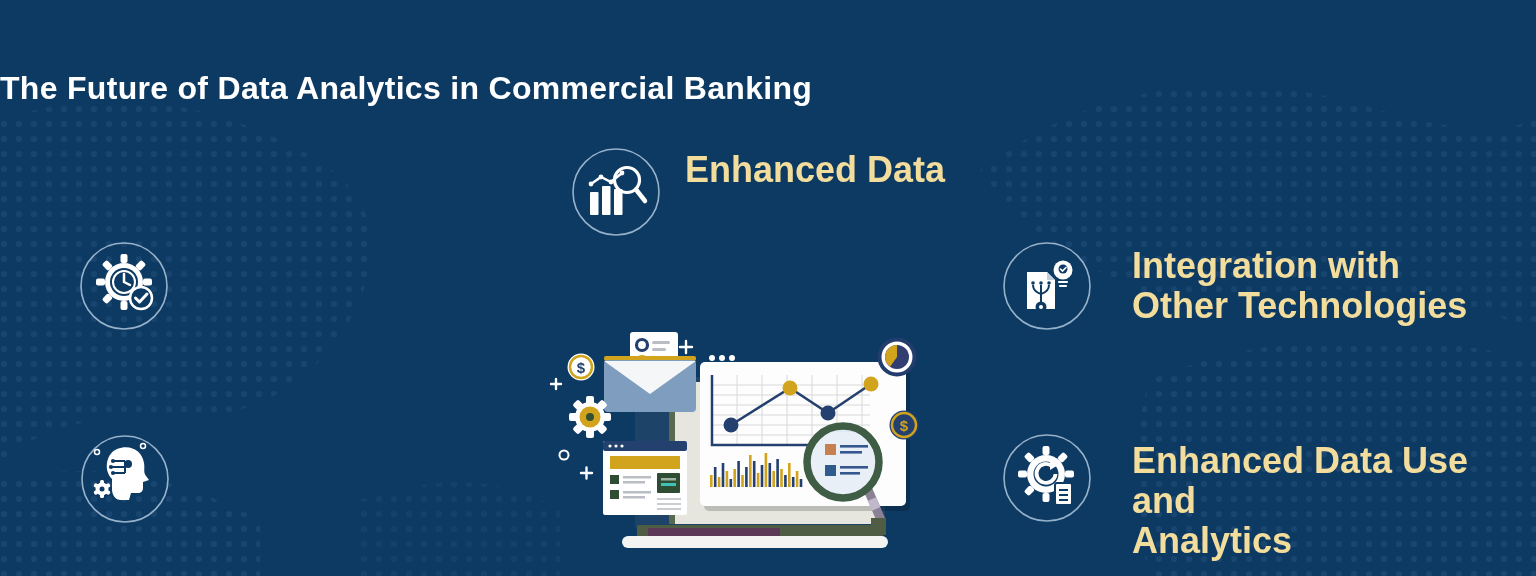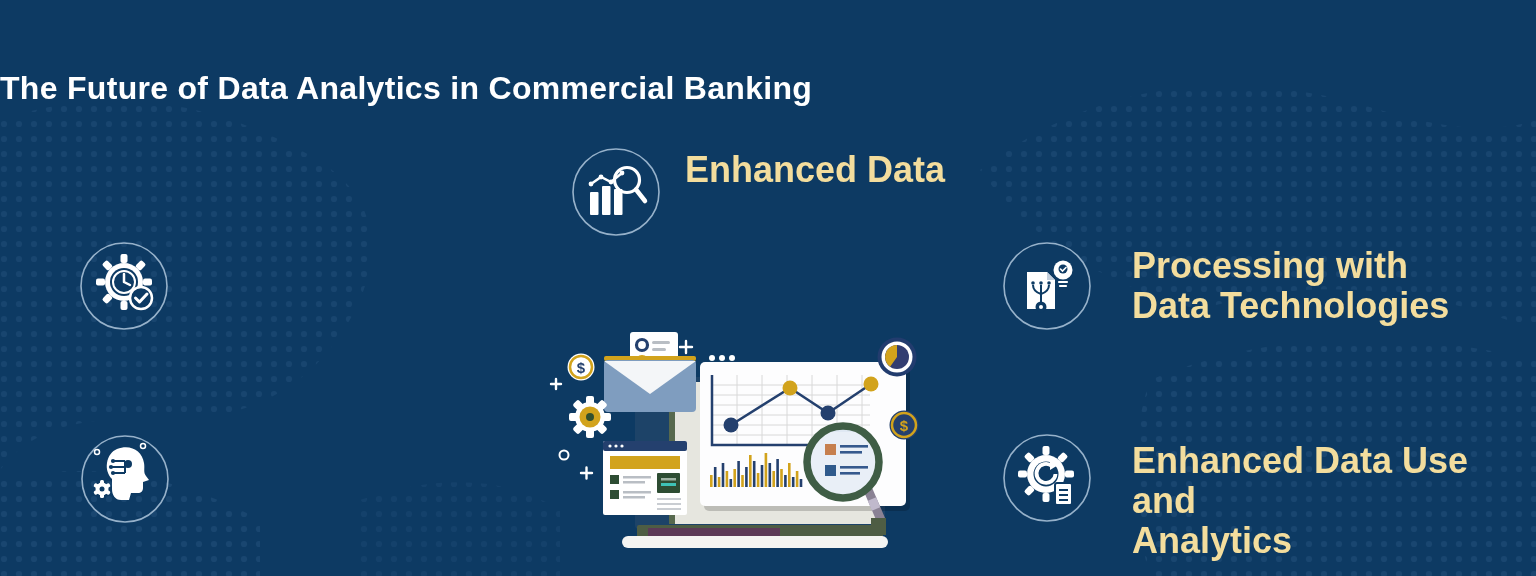--- a/index.html
+++ b/index.html
@@ -78,22 +78,22 @@
       <circle cx="39" cy="42" r="1.8" fill="#0d3a63"></circle>
     <circle cx="47" cy="42" r="1.8" fill="#0d3a63"></circle>
     <circle cx="39" cy="66" r="5.5" fill="#0d3a63"></circle>
       <circle cx="39" cy="66" r="2" fill="#fff"></circle>
     <circle cx="61" cy="29" r="9.5" fill="#fff"></circle>
     <circle cx="61" cy="28" r="4.5" fill="#0d3a63"></circle>
     <path d="M58.5,28 l2,2 l3.5,-3.5" fill="none" stroke="#fff" stroke-width="1.6" stroke-linecap="round"></path>
     <path d="M57,41 h8 M58,45 h6" stroke="#fff" stroke-width="2.2" stroke-linecap="round"></path>
   </svg>
   <div class="item-label" style="left:1132px;top:246px">
-    <div>Processing with</div>
-    <div>Data Technologies</div>
+    <div>Integration with</div>
+    <div>Other Technologies</div>
   </div>
 
   <svg class="badge" style="left:80px;top:434px" viewBox="0 0 90 90">
     <circle cx="45" cy="45" r="43" fill="none" stroke="#b9cfe3" stroke-width="1.6" opacity=".8"></circle>
     <path d="M37,15 C51,10 62,17 64,29 C65,35 63,38 66,42 L69,46 L63,48 L63,54 C63,57 61,59 58,59 L51,59 L49,66 L41,66 C35,66 32,61 32,55 L32,45 C28,41 26,35 27,29 C28,22 32,17 37,15 Z" fill="#fff"></path>
     <path d="M45,27 H33 M45,33 H31 M45,39 H33 M45,27 V39" fill="none" stroke="#0d3a63" stroke-width="2"></path>
     <circle cx="33" cy="27" r="2.1" fill="#0d3a63"></circle>
       <circle cx="31" cy="33" r="2.1" fill="#0d3a63"></circle>
     <circle cx="33" cy="39" r="2.1" fill="#0d3a63"></circle>
       <circle cx="48" cy="30" r="4" fill="#0d3a63"></circle>

